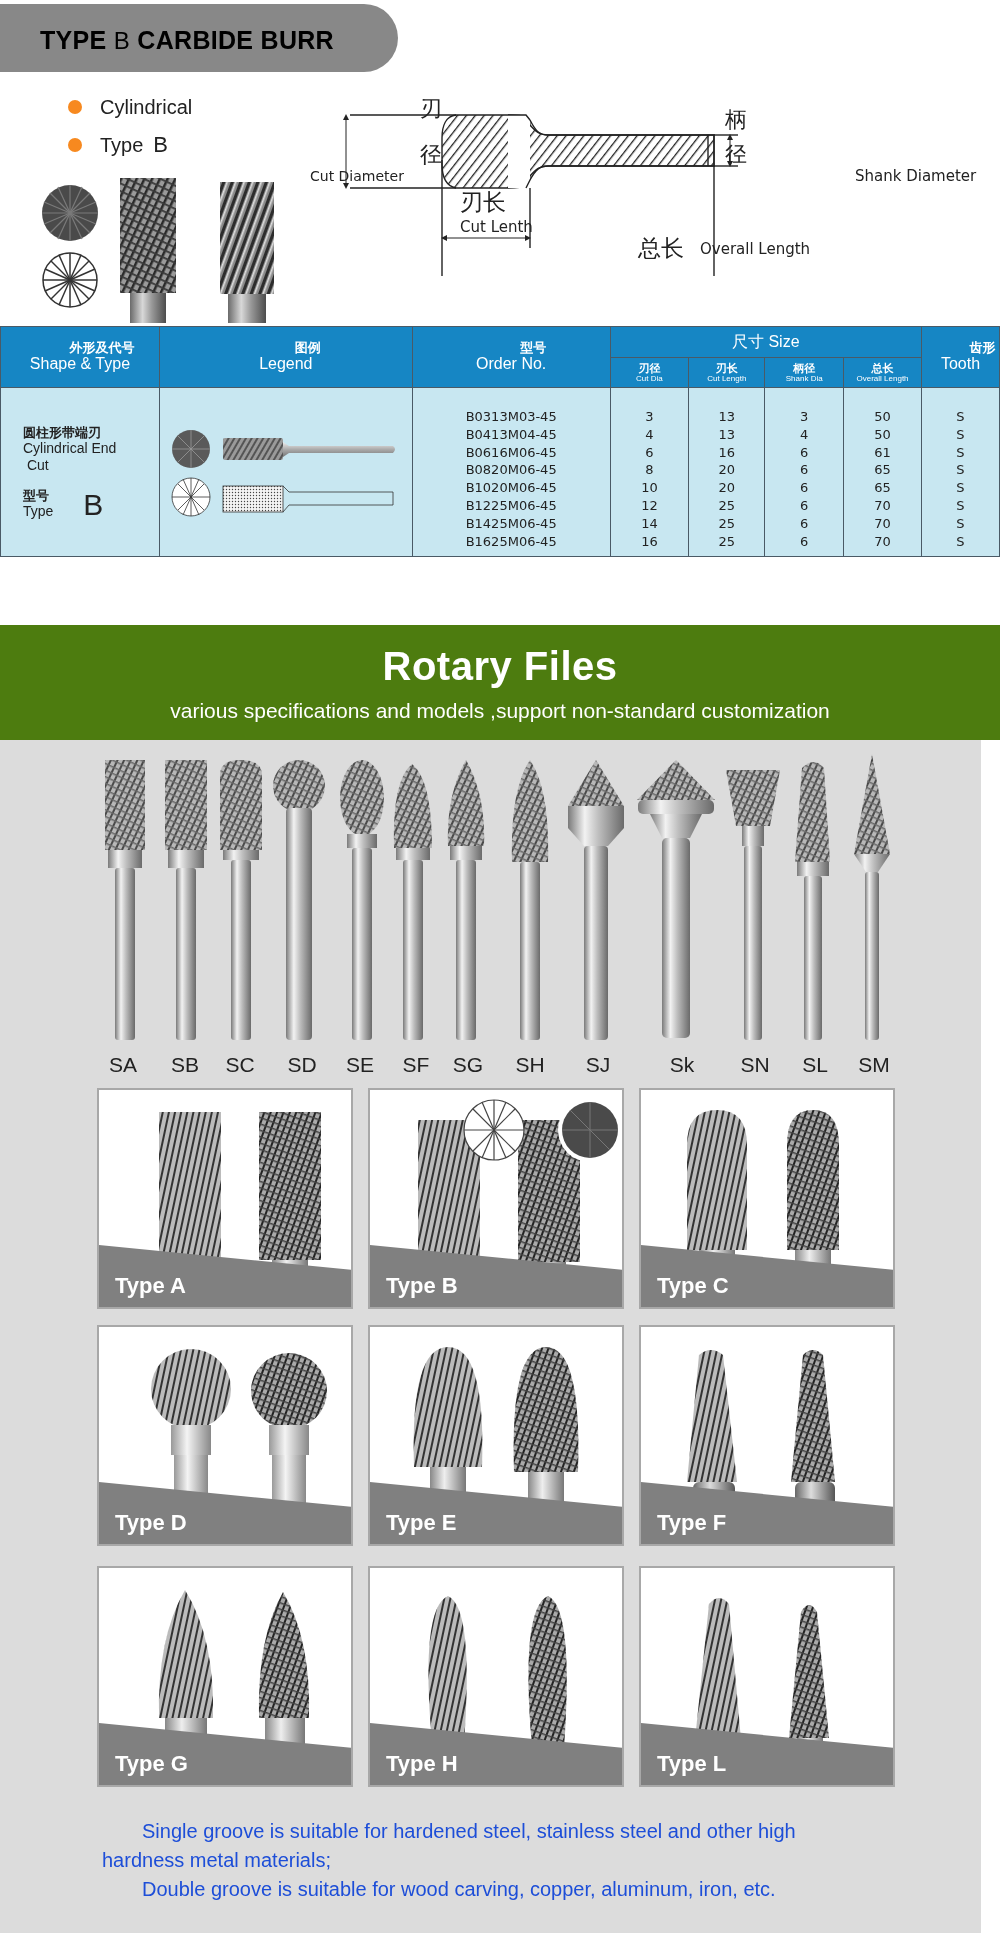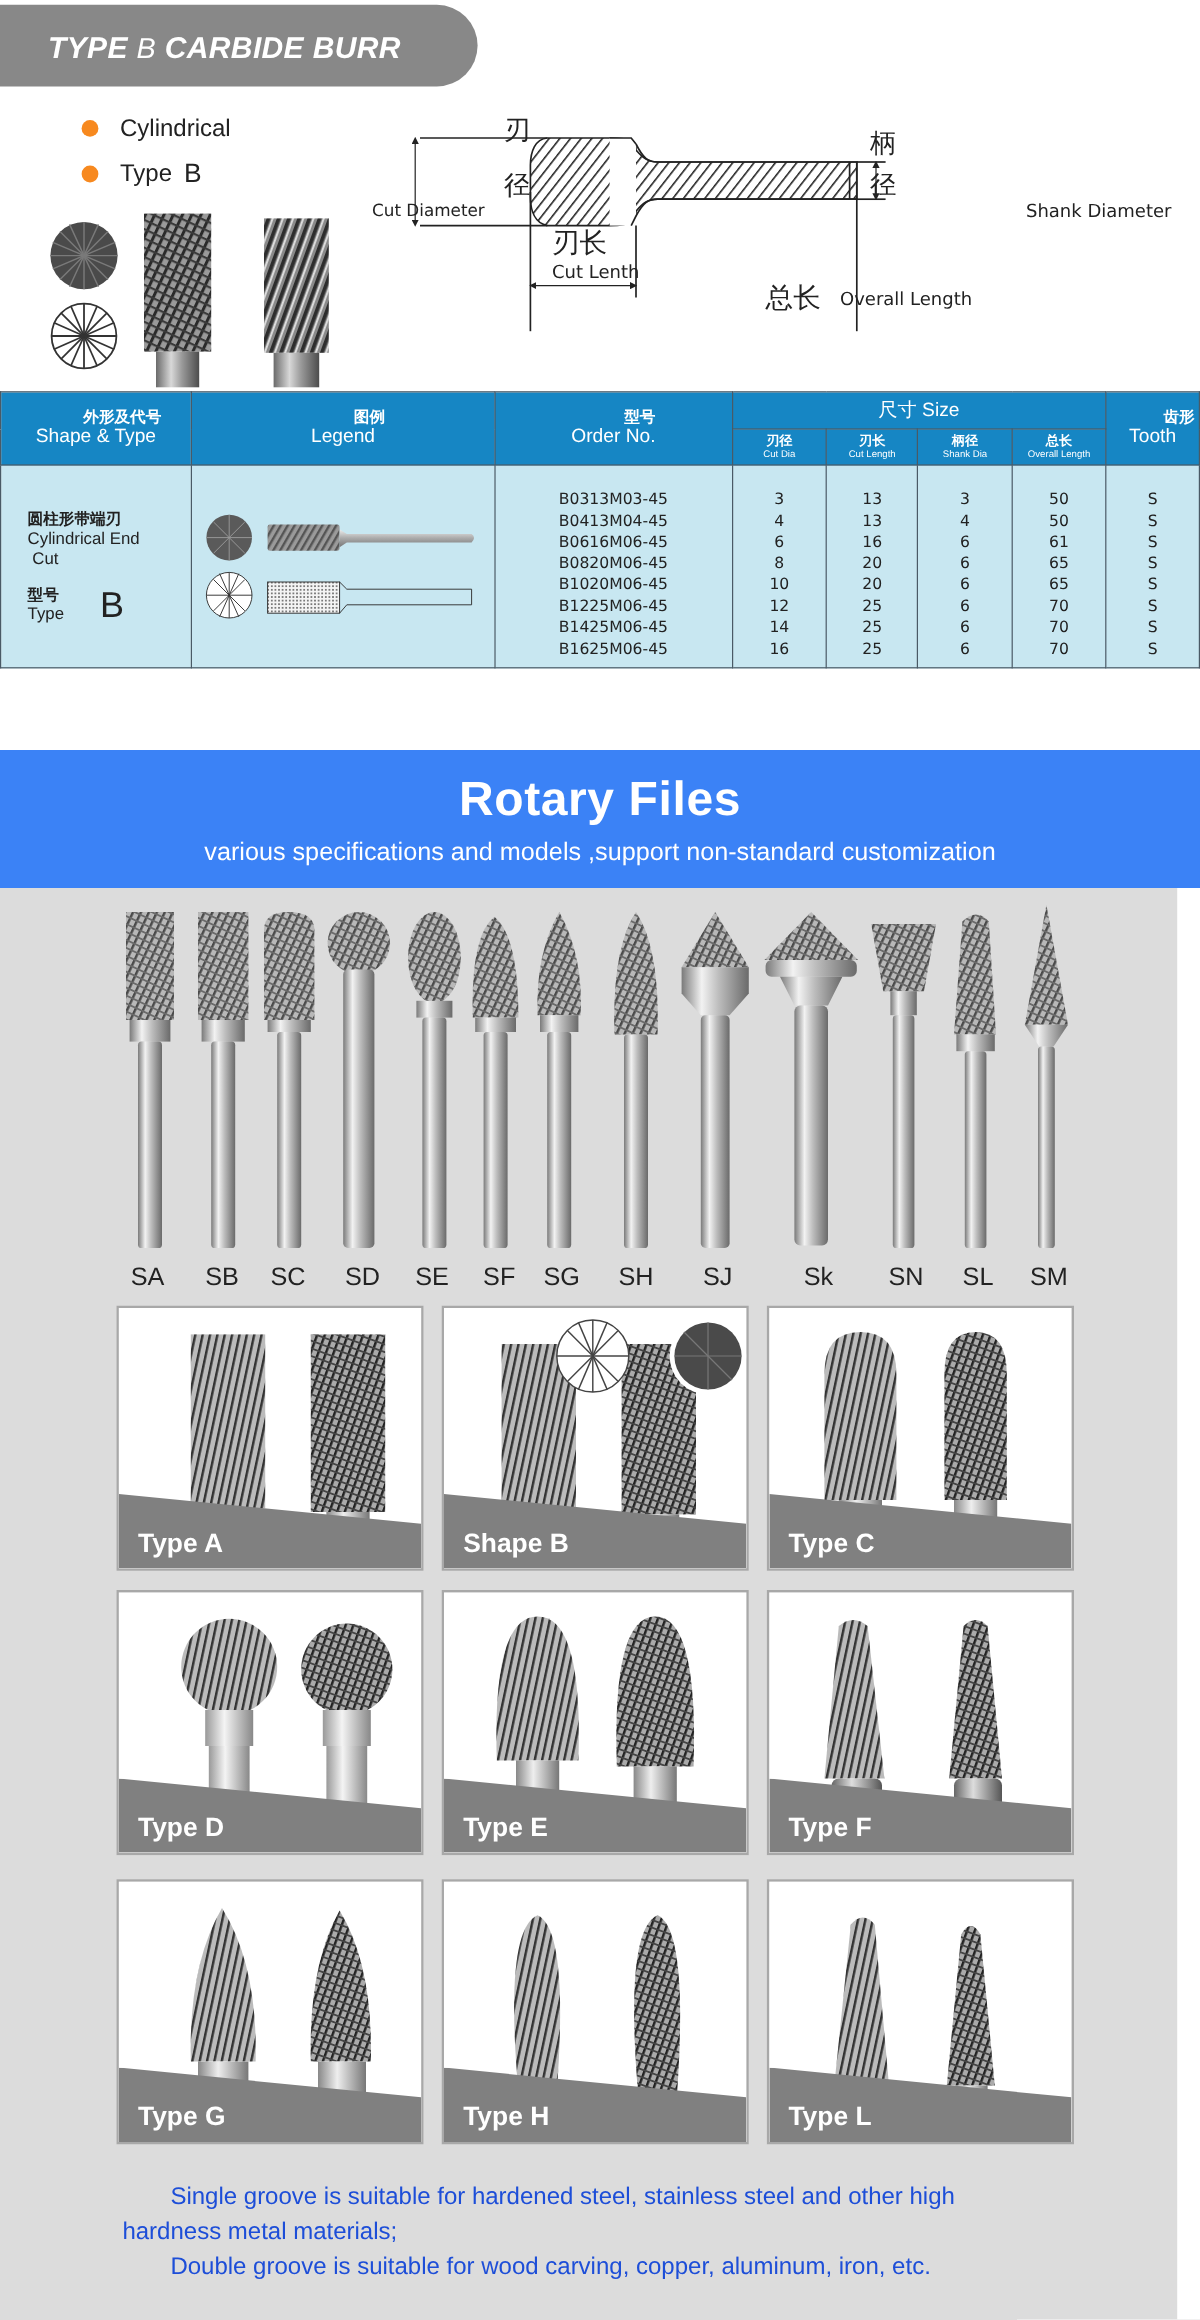--- a/index.html
+++ b/index.html
@@ -1,20 +1,20 @@
 <!DOCTYPE html>
 <html><head>
 <meta charset="utf-8">
 <style>
   * { box-sizing: border-box; margin: 0; padding: 0; }
   body { width: 1000px; height: 1933px; background: #ffffff; font-family: "Liberation Sans", sans-serif; position: relative; overflow: hidden; }
 
   
   .title-pill { position: absolute; left: 0; top: 4px; width: 398px; height: 68px; background: #888888; border-radius: 0 34px 34px 0; }
-  .title-pill .t { position: absolute; left: 40px; top: 22px; color: #ffffff; font-weight: bold; font-style: italic; font-size: 25px; letter-spacing: 0.3px; }
+  .title-pill .t { position: absolute; left: 40px; top: 22px; color: #000000; font-weight: bold; font-size: 25px; letter-spacing: 0.3px; }
   .title-pill .t .b { font-weight: normal; font-size: 24px; }
 
   .bullets { position: absolute; left: 68px; top: 88px; }
   .bullet { display: flex; align-items: center; height: 38px; font-size: 20px; color: #222; }
   .bullet .dot { width: 14px; height: 14px; border-radius: 50%; background: #f7891f; margin-right: 18px; }
   .bullet .big { font-size: 22px; margin-left: 10px; }
 
   .burr-photos { position: absolute; left: 40px; top: 168px; width: 250px; height: 155px; }
 
   .diagram { position: absolute; left: 300px; top: 100px; width: 700px; height: 180px; }
@@ -30,21 +30,21 @@
   .th-sub-en { font-size: 8px; display: block; line-height: 10px; }
   .spec-table td { background: #c8e7f1; font-family: "DejaVu Sans", sans-serif; font-size: 13px; color: #222; }
   .col-list { line-height: 17.8px; padding-top: 20px; padding-bottom: 6px; }
   .shape-cell { text-align: left !important; padding-left: 22px; font-family: "Liberation Sans", sans-serif !important; }
   .shape-cn { font-size: 13px; font-weight: bold; display: block; line-height: 15px; }
   .shape-en { font-size: 14px; display: block; line-height: 17px; }
   .type-row { display: flex; align-items: flex-end; margin-top: 14px; }
   .type-big { font-size: 30px; margin-left: 30px; line-height: 30px; }
 
   
-  .rf-banner { position: absolute; left: 0; top: 625px; width: 1000px; height: 115px; background: #3b82f6; text-align: center; color: #fff; }
+  .rf-banner { position: absolute; left: 0; top: 625px; width: 1000px; height: 115px; background: #4d7c0f; text-align: center; color: #fff; }
   .rf-title { font-size: 40px; font-weight: bold; margin-top: 19px; display: block; letter-spacing: 0.5px; }
   .rf-sub { font-size: 21px; display: block; margin-top: 10px; }
   .rf-body { position: absolute; left: 0; top: 740px; width: 981px; height: 1193px; background: #dcdcdc; }
 
   .burrs { position: absolute; left: 0; top: 0; width: 1000px; height: 340px; }
   .burr-label { position: absolute; top: 313px; font-size: 21px; color: #222; transform: translateX(-50%); }
 
   .cards { position: absolute; left: 97px; top: 348px; width: 800px; }
   .card { position: absolute; width: 256px; height: 221px; background: #fff; border: 2px solid #a8a8a8; overflow: hidden; }
   .card .band { position: absolute; left: 0; bottom: 0; width: 100%; height: 62px; background: #808080; clip-path: polygon(0 0, 100% 40%, 100% 100%, 0 100%); }
@@ -516,21 +516,21 @@
             <circle cx="220" cy="40" r="32" fill="#fff"></circle>
             <circle cx="220" cy="40" r="28" fill="#4a4a4a"></circle>
             <g stroke="#777" stroke-width="1">
               <line x1="220" y1="12" x2="220" y2="68"></line>
               <line x1="192" y1="40" x2="248" y2="40"></line>
               <line x1="200" y1="20" x2="240" y2="60"></line>
             </g>
           </g>
         </svg>
       <div class="band"></div>
-      <span class="lbl">Shape B</span>
+      <span class="lbl">Type B</span>
     </div>
     <div class="card" style="left:542px;top:0;">
       <svg width="256" height="221">
           <defs>
             <linearGradient id="g3" x1="0" x2="1">
               <stop offset="0" stop-color="#888"></stop>
               <stop offset=".4" stop-color="#eee"></stop>
               <stop offset="1" stop-color="#777"></stop>
             </linearGradient>
           </defs>

